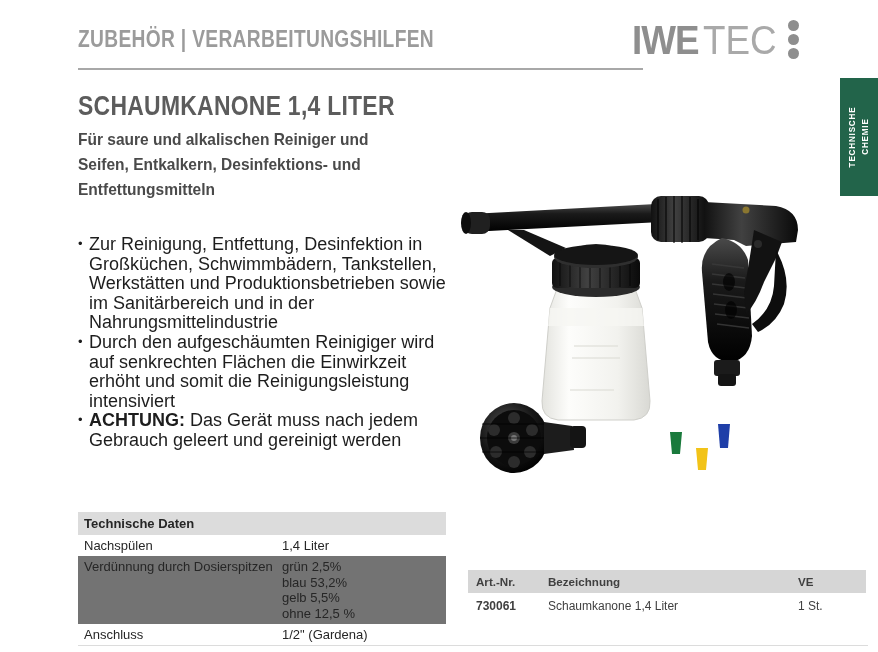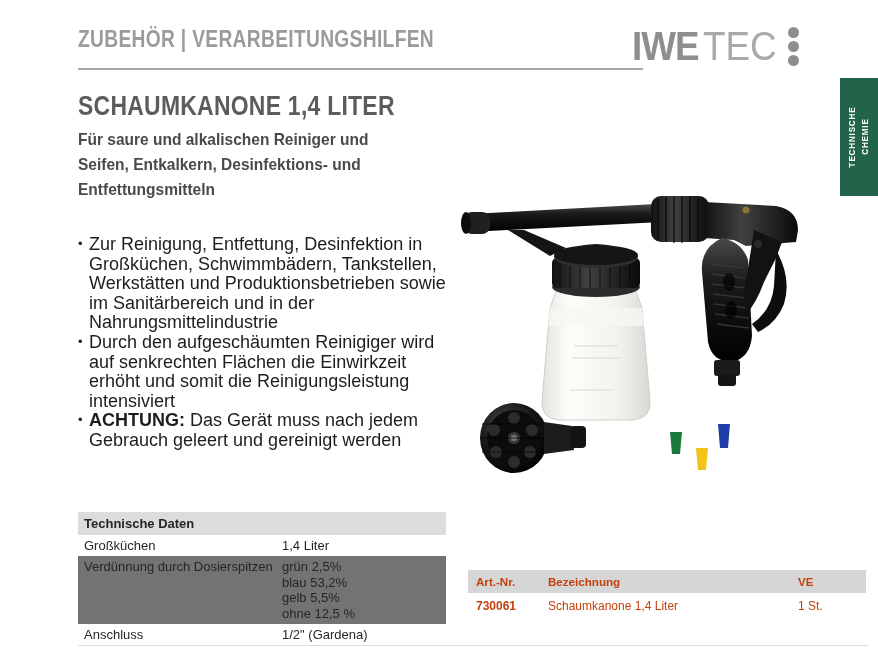--- a/index.html
+++ b/index.html
@@ -22,21 +22,21 @@
     white-space: nowrap;
   }
   .header-rule {
     position: absolute; left: 0; top: 44px; width: 565px; height: 2px;
     background: #a8a8a8;
   }
 
   
   .logo {
     position: absolute; left: 632px; top: 20px;
-    display: flex; align-items: flex-end; height: 46px;
+    display: flex; align-items: flex-start; height: 46px;
   }
   .logo-iwe {
     font-size: 40px; font-weight: bold; color: #8e8e8e;
     letter-spacing: -1px; line-height: 40px;
     transform: scaleX(0.92); transform-origin: left center;
   }
   .logo-tec {
     font-size: 40px; font-weight: normal; color: #a9a9a9;
     letter-spacing: 0px; line-height: 40px;
     transform: scaleX(0.92); transform-origin: left center;
@@ -110,21 +110,21 @@
   }
   .row-shade td { background: #737373; }
   .row-plain td { background: #ffffff; }
   .tech-key { width: 198px; }
   .tech-val { width: 170px; }
   .tech-val div { line-height: 15.5px; }
 
   
   .art-table {
     position: absolute; left: 468px; top: 570px; width: 398px;
-    font-size: 12px; color: #c2410c; border-collapse: collapse;
+    font-size: 12px; color: #404040; border-collapse: collapse;
   }
   .art-table th, .art-table td { padding: 5px 0 5px 8px; text-align: left; }
   .art-table thead th { background: #d6d6d6; font-weight: bold; font-size: 11.6px; }
   .art-table tbody td { background: #ffffff; padding-top: 6px; }
   .col-nr { width: 72px; }
   .col-bez { width: 250px; }
   .col-ve { width: 76px; }
   .art-nr { font-weight: bold; }
 
   .bottom-rule {
@@ -173,21 +173,21 @@
     <div class="bullet">Durch den aufgeschäumten Reinigiger wird auf senkrechten Flächen die Einwirkzeit erhöht und somit die Reinigungsleistung intensiviert</div>
     <div class="bullet"><b>ACHTUNG:</b><span> Das Gerät muss nach jedem Gebrauch geleert und gereinigt werden</span></div>
   </div>
 
   <table class="tech-table">
     <tbody>
         <tr class="tech-head">
       <td colspan="2">Technische Daten</td>
     </tr>
     <tr class="row-plain">
-      <td class="tech-key">Großküchen</td>
+      <td class="tech-key">Nachspülen</td>
       <td class="tech-val">1,4 Liter</td>
     </tr>
     <tr class="row-shade">
       <td class="tech-key">Verdünnung durch Dosierspitzen</td>
       <td class="tech-val">
         <div>grün 2,5%</div>
         <div>blau 53,2%</div>
         <div>gelb 5,5%</div>
         <div>ohne 12,5 %</div>
       </td>

